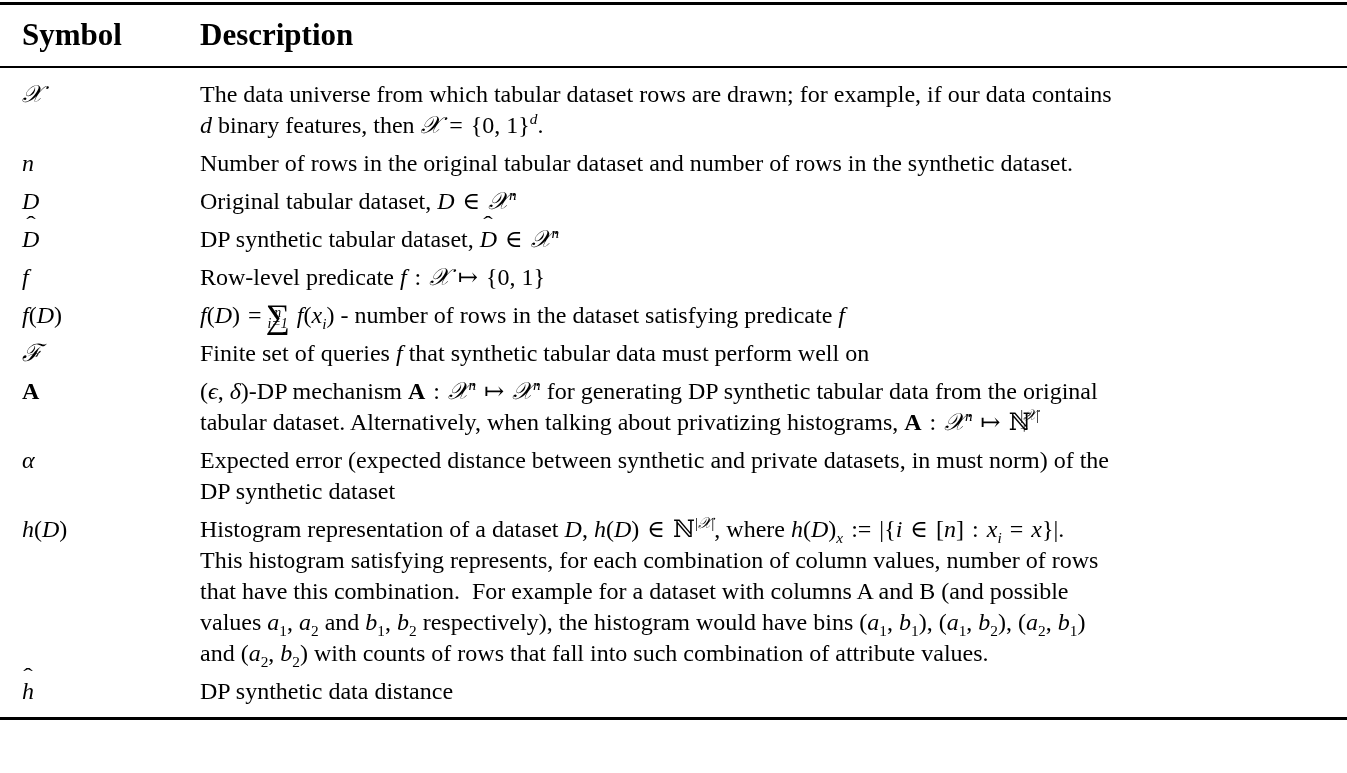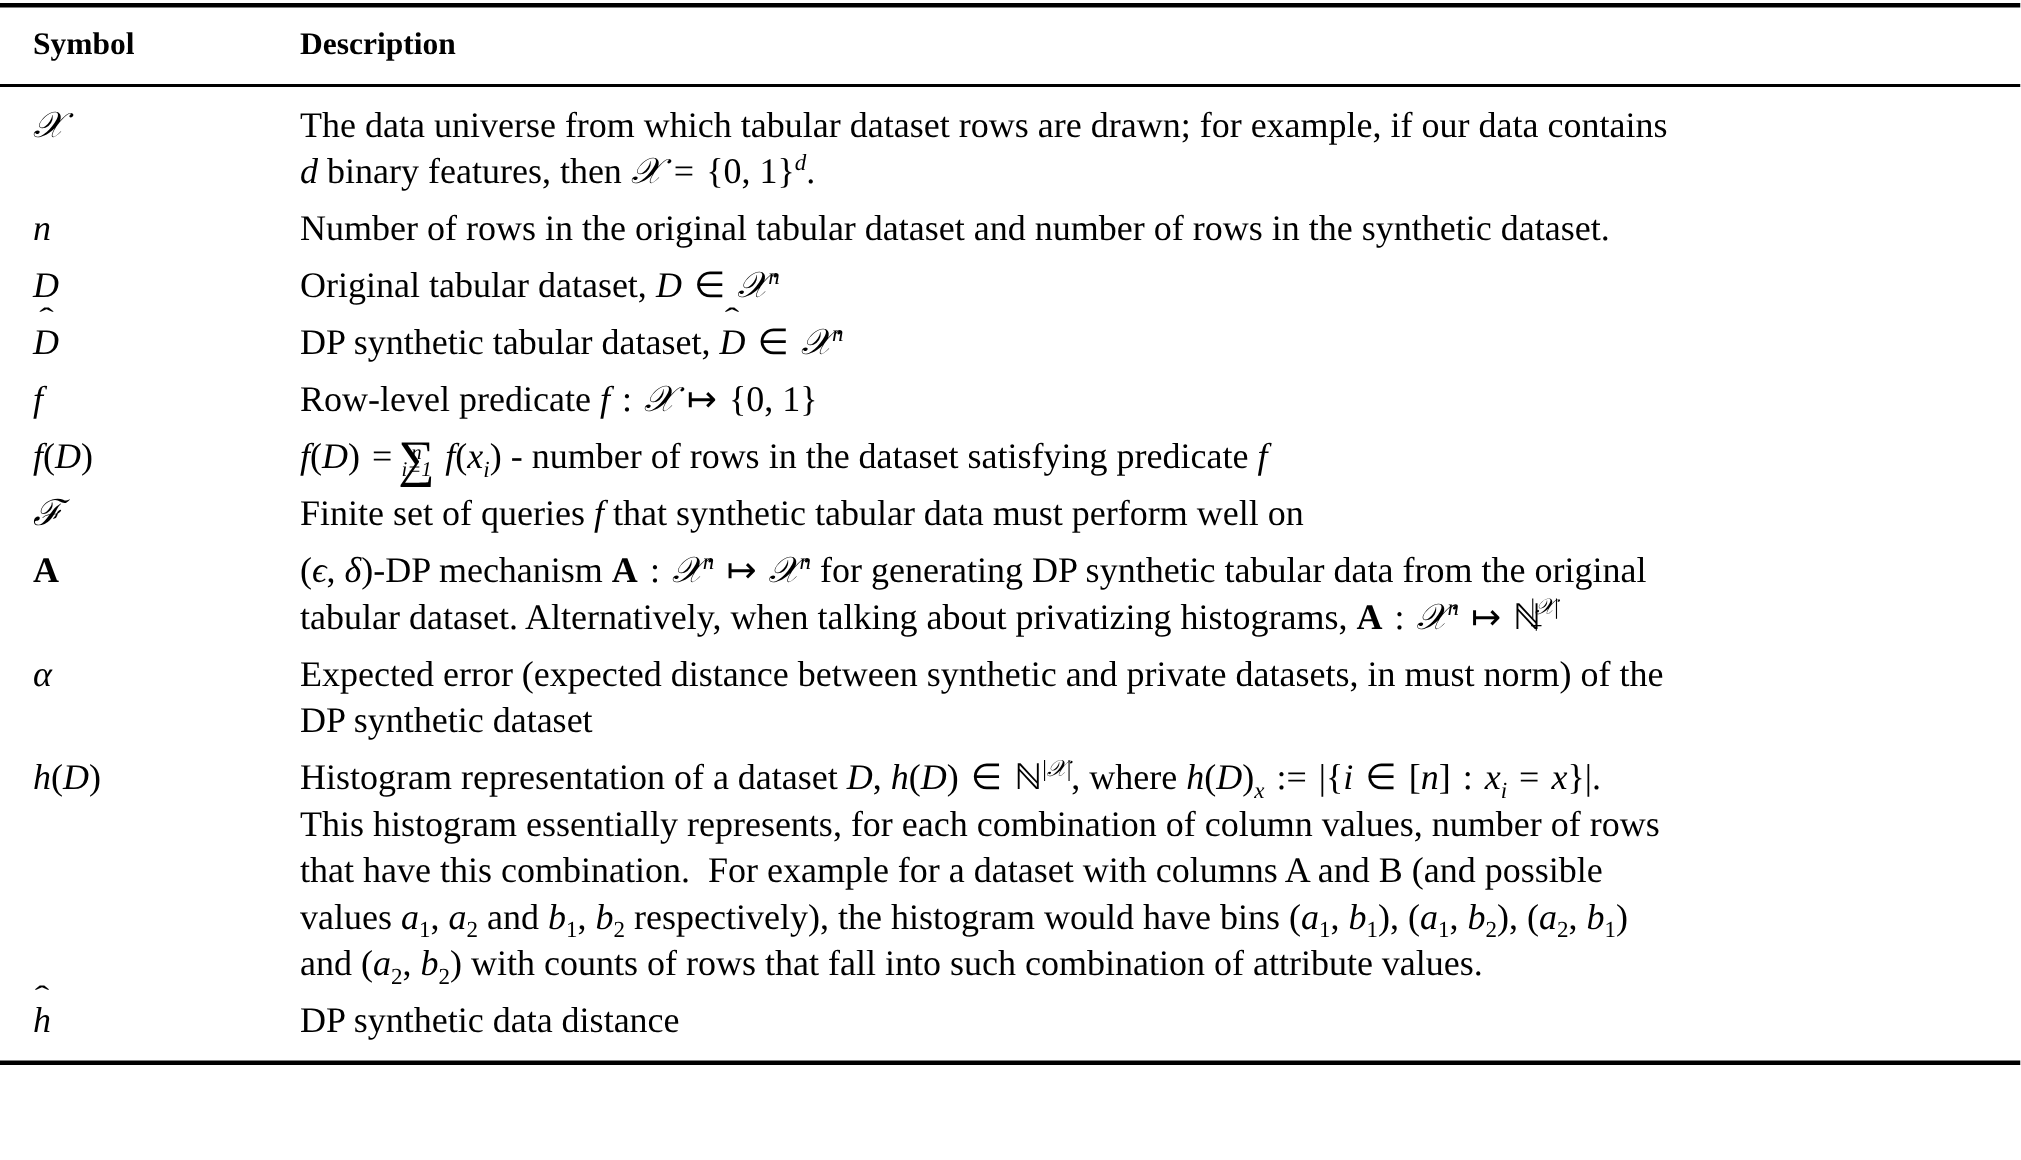--- a/index.html
+++ b/index.html
@@ -32,21 +32,21 @@
     border-collapse: collapse;
     width: 100%;
     table-layout: fixed;
   }
   col.c-symbol { width: 200px; }
   col.c-desc   { width: 1147px; }
 
   thead th {
     text-align: left;
     font-weight: bold;
-    font-size: 21px;
+    font-size: 31px;
     line-height: 1.0;
     padding: 14px 0 16px 0;
     vertical-align: baseline;
   }
   thead th.sym  { padding-left: 22px; }
   thead th.desc { padding-left: 0; font-family: Liberation Serif, serif; }
 
   tbody td {
     vertical-align: top;
     font-size: 24px;
@@ -55,21 +55,20 @@
   }
   tbody tr td.sym {
     padding-left: 22px;
     padding-top: 7px;
     white-space: nowrap;
   }
   tbody tr td.desc {
     padding-left: 0;
     padding-top: 7px;
     padding-right: 14px;
-    font-family: Liberation Serif, serif;
   }
   tbody tr:first-child td { padding-top: 11px; }
   tbody tr:last-child  td { padding-bottom: 10px; }
 
   
   .mi   { font-style: italic; }           
   .mb   { font-weight: bold; font-style: normal; } 
   .mcal { font-style: italic; }           
   .mup  { font-style: normal; }           
   .mbb  { font-style: normal; }           
@@ -258,21 +257,21 @@
         <td class="desc">
           <span class="line">Expected error (expected distance between synthetic and private datasets, in must norm) of the</span>
           <span class="line">DP synthetic dataset</span>
         </td>
       </tr>
 
       <tr>
         <td class="sym"><span class="mi">h</span>(<span class="mi">D</span>)</td>
         <td class="desc">
           <span class="line">Histogram representation of a dataset <span class="mi">D</span>, <span class="mi">h</span>(<span class="mi">D</span>) <span class="op">∈</span> <span class="mbb">ℕ</span><sup class="exu">|<span class="mcal">𝒳</span>|</sup>, where <span class="mi">h</span>(<span class="mi">D</span>)<sub class="ix">x</sub> <span class="op">:=</span> |{<span class="mi">i</span> <span class="op">∈</span> [<span class="mi">n</span>] <span class="op">:</span> <span class="mi">x</span><sub class="ix">i</sub> <span class="op">=</span> <span class="mi">x</span>}|.</span>
-          <span class="line">This histogram essentially represents, for each combination of column values, number of rows</span>
+          <span class="line">This histogram satisfying represents, for each combination of column values, number of rows</span>
           <span class="line">that have this combination.&nbsp; For example for a dataset with columns A and B (and possible</span>
           <span class="line">values <span class="mi">a</span><sub class="ixu">1</sub>, <span class="mi">a</span><sub class="ixu">2</sub> and <span class="mi">b</span><sub class="ixu">1</sub>, <span class="mi">b</span><sub class="ixu">2</sub> respectively), the histogram would have bins (<span class="mi">a</span><sub class="ixu">1</sub>, <span class="mi">b</span><sub class="ixu">1</sub>), (<span class="mi">a</span><sub class="ixu">1</sub>, <span class="mi">b</span><sub class="ixu">2</sub>), (<span class="mi">a</span><sub class="ixu">2</sub>, <span class="mi">b</span><sub class="ixu">1</sub>)</span>
           <span class="line">and (<span class="mi">a</span><sub class="ixu">2</sub>, <span class="mi">b</span><sub class="ixu">2</sub>) with counts of rows that fall into such combination of attribute values.</span>
         </td>
       </tr>
 
       <tr>
         <td class="sym">
           <span class="hat-wrap"><span class="hat">̂</span><span class="mi">h</span></span>
         </td>

